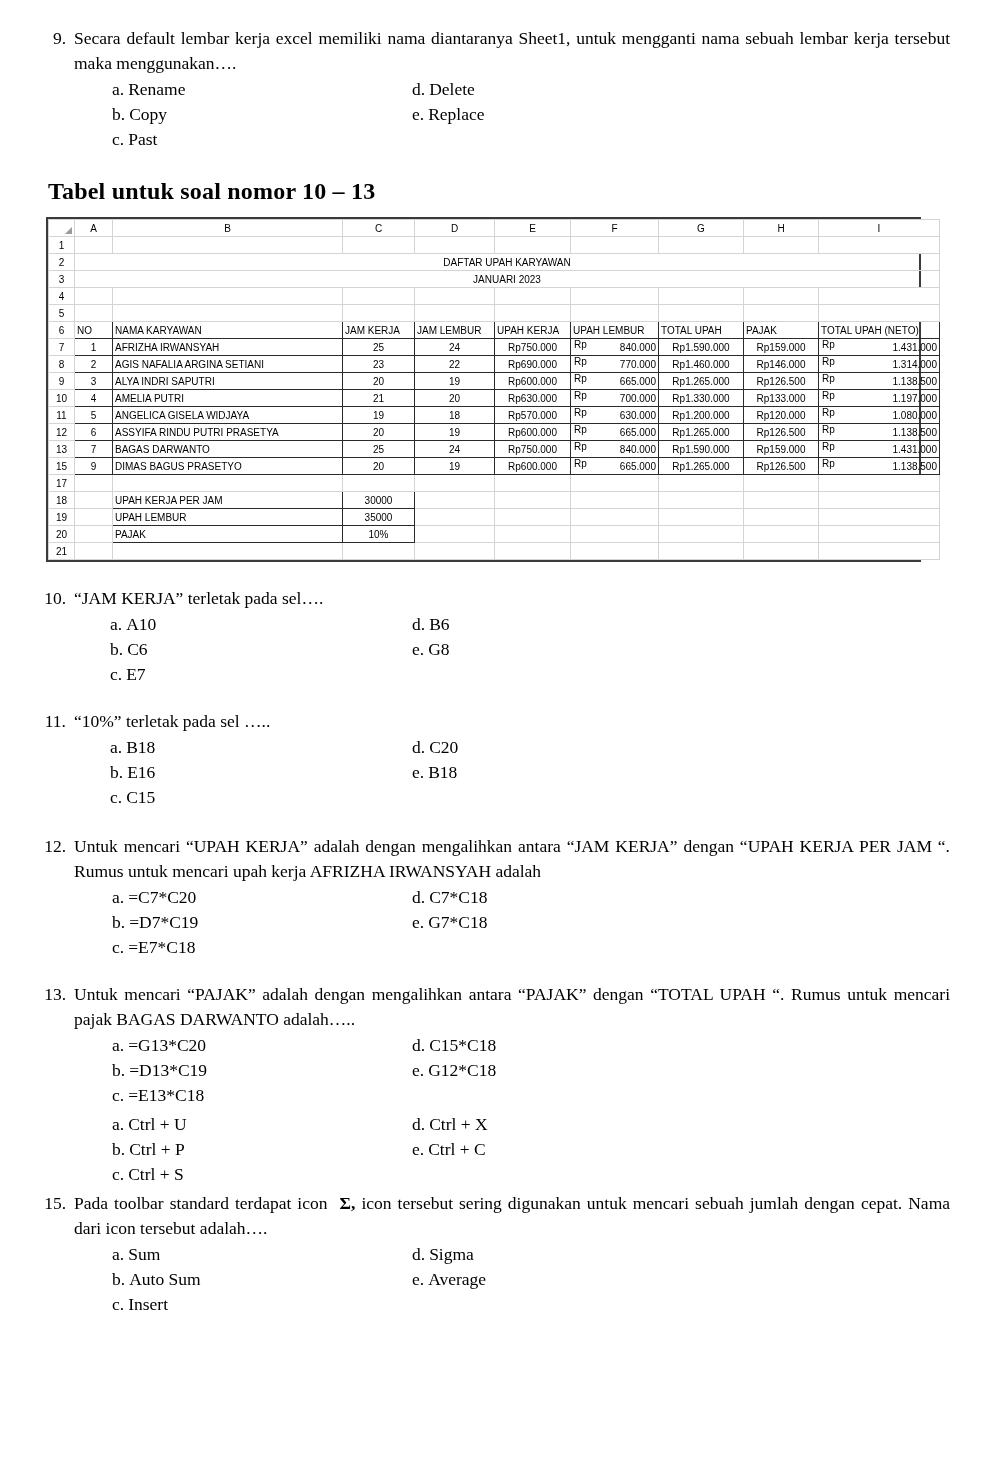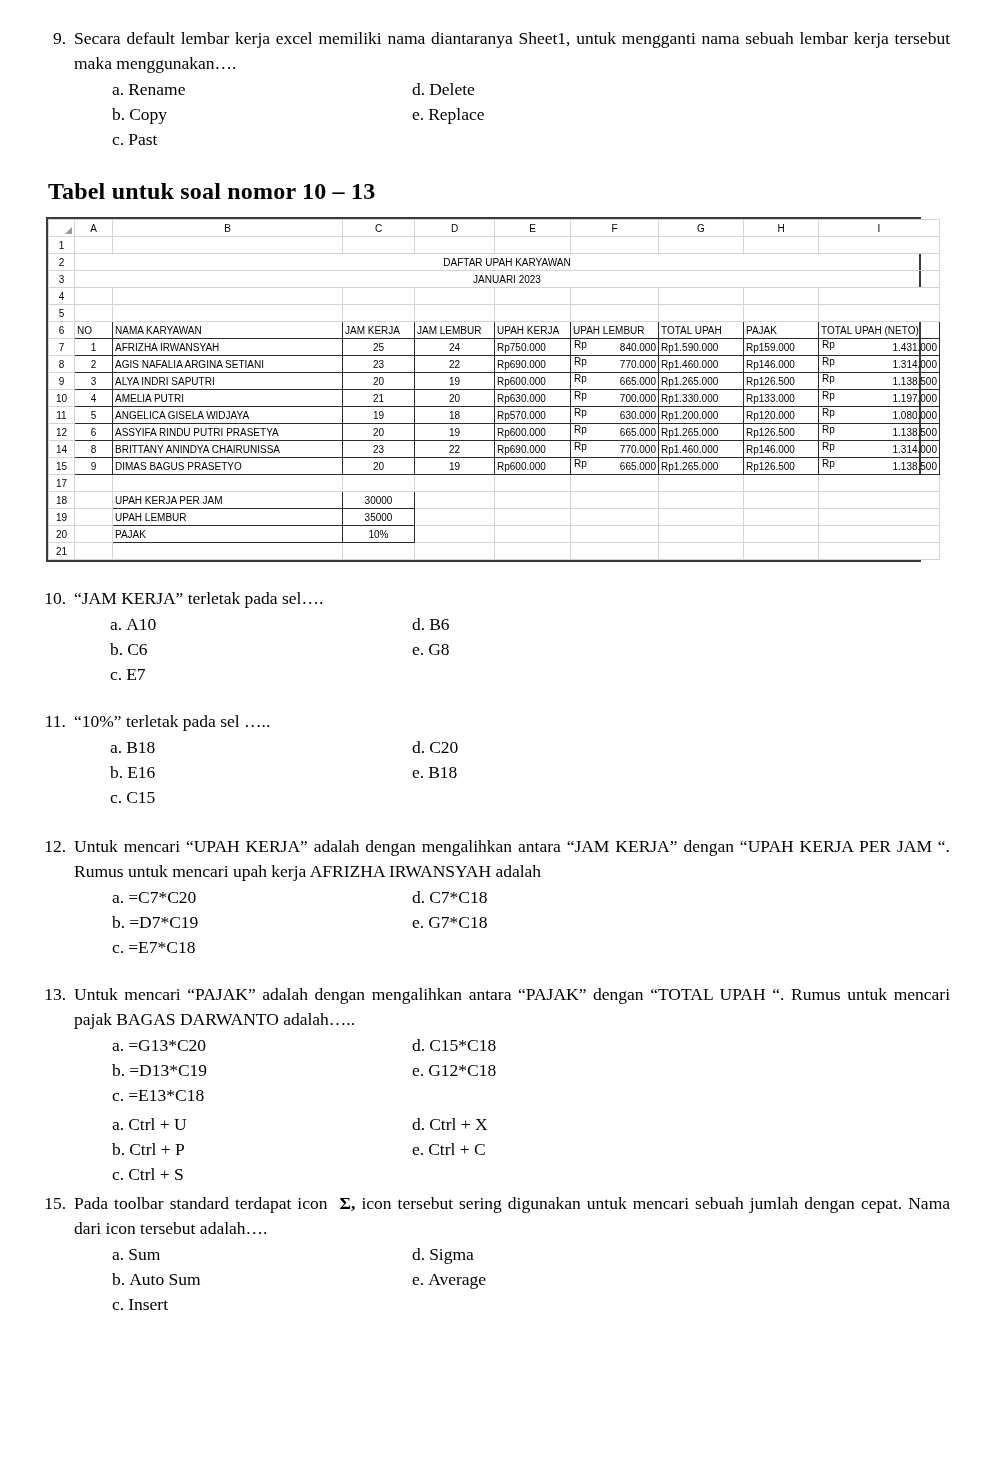--- a/index.html
+++ b/index.html
@@ -92,21 +92,21 @@
   }
   .rowhead {
     background: #ffffff;
     text-align: center;
     font-size: 11px;
     color: #1a1a1a;
     border: 1px solid #c8c8c8;
   }
   .c-left  { text-align: left; }
   .c-ctr   { text-align: center; }
-  .c-right { text-align: left; }
+  .c-right { text-align: center; }
   .bold    { font-weight: bold; }
   .hdrcell {
     font-weight: bold; font-size:10px;
     border: 1px solid #2b2b2b !important;
     height: 21px;
   }
   .datacell { border: 1px solid #2b2b2b !important; height: 18px; }
   .rpcell {
     border: 1px solid #2b2b2b !important; height: 18px;
     position: relative;
@@ -320,30 +320,30 @@
         <td class="datacell c-left">ASSYIFA RINDU PUTRI PRASETYA</td>
         <td class="datacell c-ctr">20</td>
         <td class="datacell c-ctr">19</td>
         <td class="datacell c-right">Rp600.000</td>
         <td class="rpcell"><span class="rp">Rp</span><span>665.000</span></td>
         <td class="datacell c-right">Rp1.265.000</td>
         <td class="datacell c-right">Rp126.500</td>
         <td class="rpcell"><span class="rp">Rp</span><span>1.138.500</span></td>
       </tr>
       <tr>
-        <td class="rowhead">14</td>
-        <td class="datacell c-ctr bold">8</td>
-        <td class="datacell c-left">BRITTANY ANINDYA CHAIRUNISSA</td>
-        <td class="datacell c-ctr">23</td>
-        <td class="datacell c-ctr">22</td>
-        <td class="datacell c-right">Rp690.000</td>
-        <td class="rpcell"><span class="rp">Rp</span><span>770.000</span></td>
-        <td class="datacell c-right">Rp1.460.000</td>
-        <td class="datacell c-right">Rp146.000</td>
-        <td class="rpcell"><span class="rp">Rp</span><span>1.314.000</span></td>
+        <td class="rowhead">13</td>
+        <td class="datacell c-ctr bold">7</td>
+        <td class="datacell c-left">BAGAS DARWANTO</td>
+        <td class="datacell c-ctr">25</td>
+        <td class="datacell c-ctr">24</td>
+        <td class="datacell c-right">Rp750.000</td>
+        <td class="rpcell"><span class="rp">Rp</span><span>840.000</span></td>
+        <td class="datacell c-right">Rp1.590.000</td>
+        <td class="datacell c-right">Rp159.000</td>
+        <td class="rpcell"><span class="rp">Rp</span><span>1.431.000</span></td>
       </tr>
       <tr>
         <td class="rowhead">15</td>
         <td class="datacell c-ctr bold">9</td>
         <td class="datacell c-left">DIMAS BAGUS PRASETYO</td>
         <td class="datacell c-ctr">20</td>
         <td class="datacell c-ctr">19</td>
         <td class="datacell c-right">Rp600.000</td>
         <td class="rpcell"><span class="rp">Rp</span><span>665.000</span></td>
         <td class="datacell c-right">Rp1.265.000</td>

